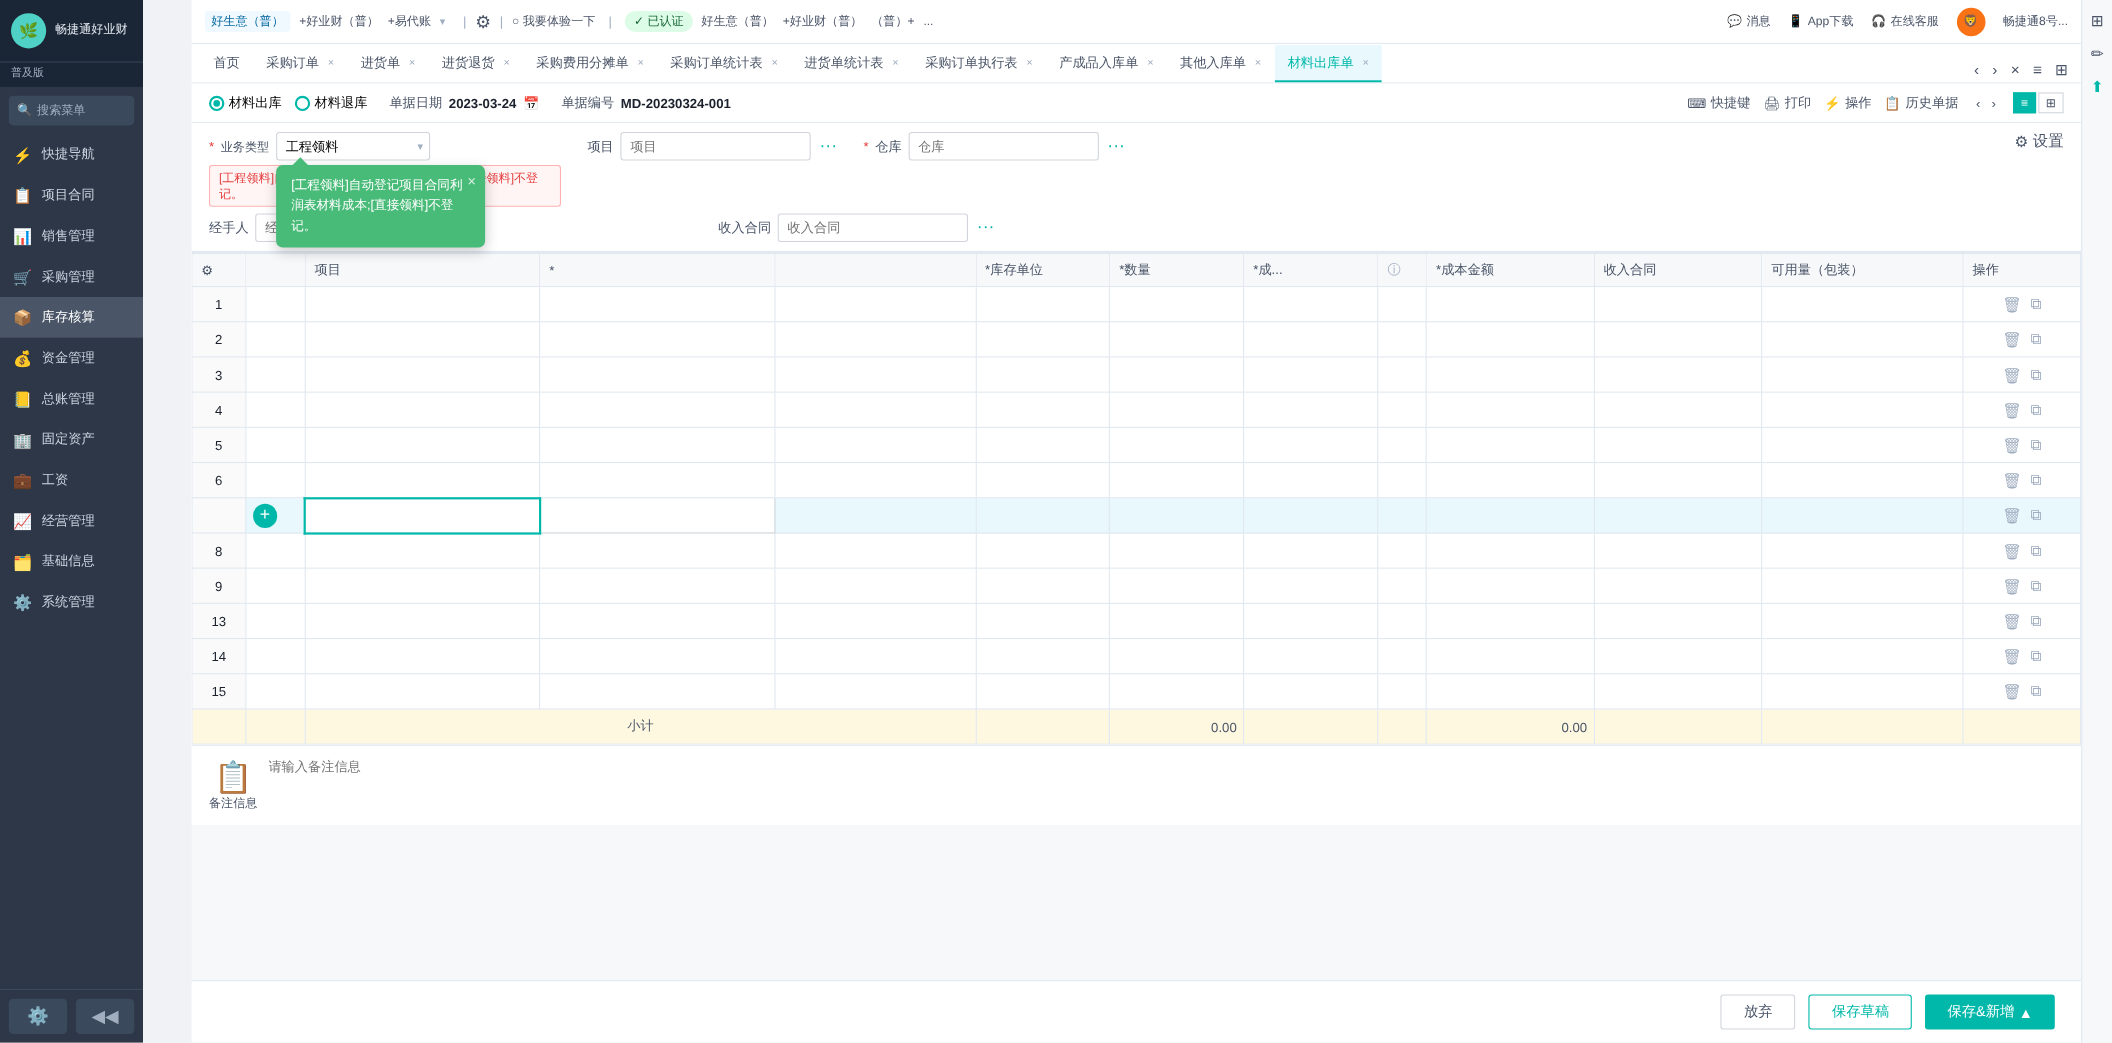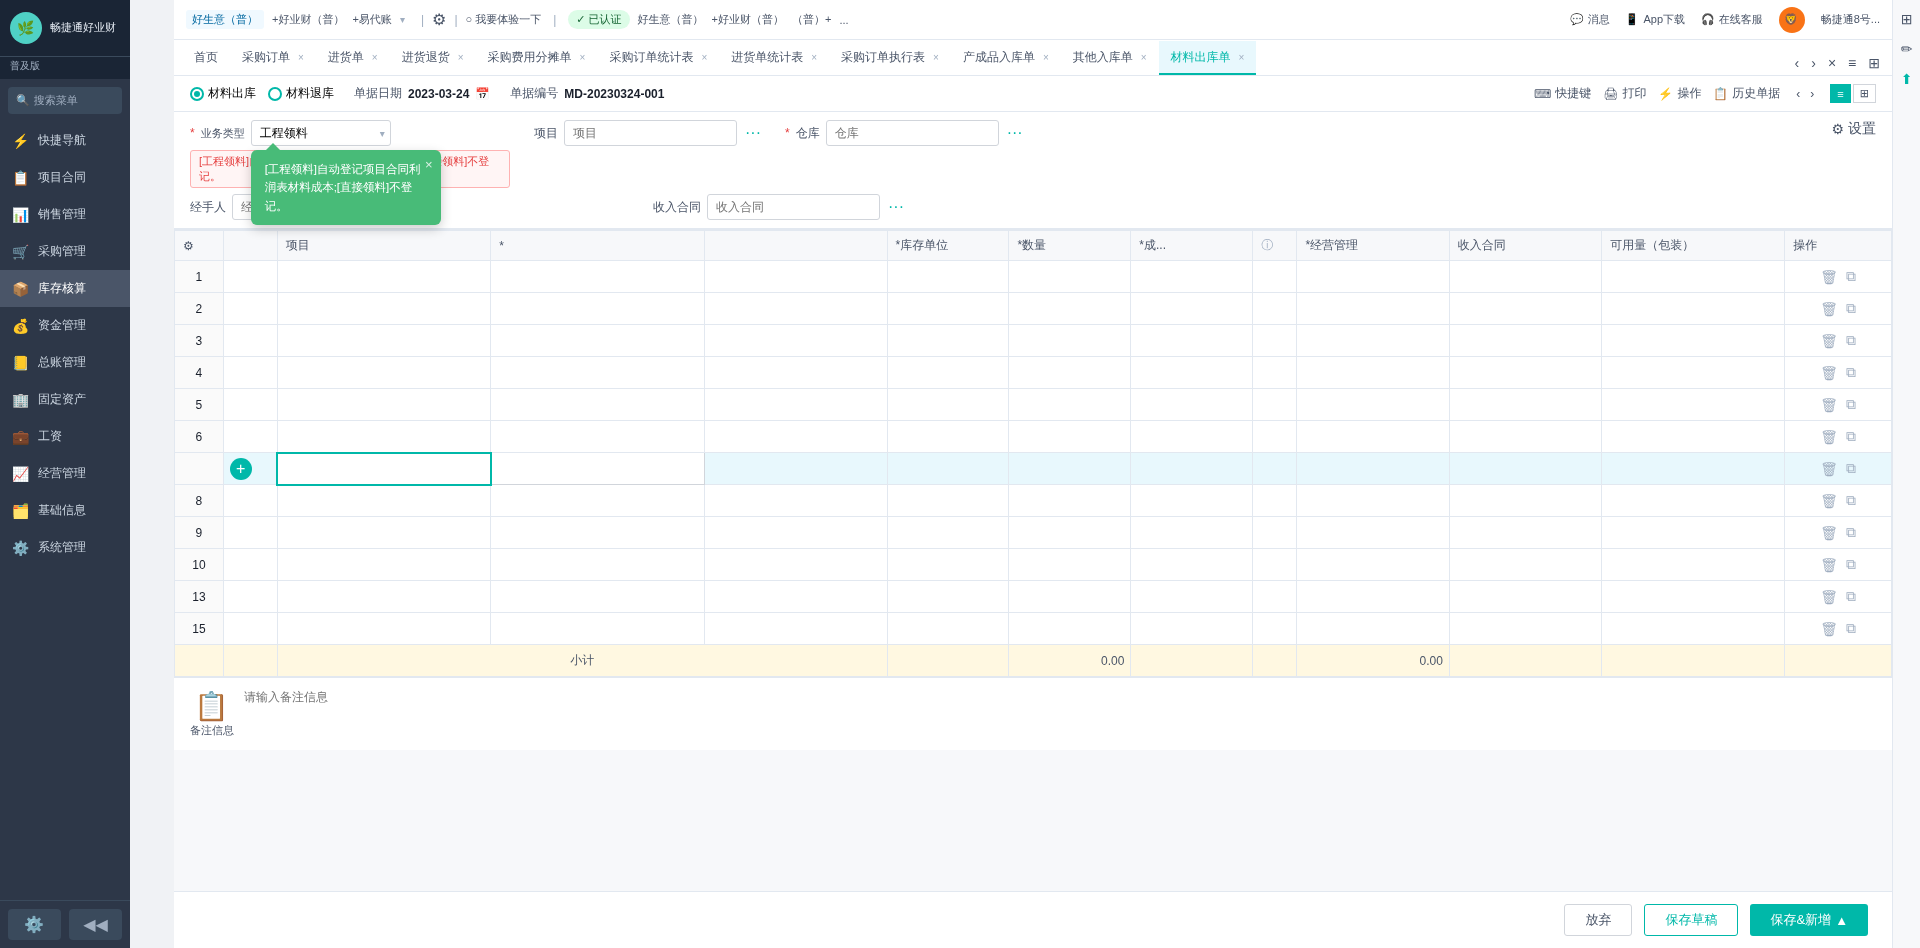--- a/index.html
+++ b/index.html
@@ -408,21 +408,21 @@
                 <th class="col-no"></th>
                 <th class="col-project">项目</th>
                 <th class="col-material">*</th>
                 <th class="col-spec"></th>
                 <th class="col-unit">*库存单位</th>
                 <th class="col-qty">*数量</th>
                 <th class="col-cost">*成...</th>
                 <th style="width:24px;">
                   <span class="info-icon">ⓘ</span>
                 </th>
-                <th class="col-cost-amt">*经营管理</th>
+                <th class="col-cost-amt">*成本金额</th>
                 <th class="col-income">收入合同</th>
                 <th class="col-avail">可用量（包装）</th>
                 <th class="col-action">操作</th>
               </tr>
             </thead>
             <tbody>
 
               <tr>
                 <td class="row-num">1</td>
                 <td></td>
@@ -606,41 +606,41 @@
                 <td></td>
                 <td></td>
                 <td>
                   <div class="action-cell">
                     <button class="action-btn">🗑</button>
                     <button class="action-btn">⧉</button>
                   </div>
                 </td>
               </tr>
               <tr>
-                <td class="row-num">10</td>
-                <td></td>
-                <td></td>
-                <td></td>
-                <td></td>
-                <td></td>
-                <td></td>
-                <td></td>
-                <td></td>
-                <td></td>
-                <td></td>
-                <td></td>
-                <td>
-                  <div class="action-cell">
-                    <button class="action-btn">🗑</button>
-                    <button class="action-btn">⧉</button>
-                  </div>
-                </td>
-              </tr>
-              <tr>
                 <td class="row-num">13</td>
+                <td></td>
+                <td></td>
+                <td></td>
+                <td></td>
+                <td></td>
+                <td></td>
+                <td></td>
+                <td></td>
+                <td></td>
+                <td></td>
+                <td></td>
+                <td>
+                  <div class="action-cell">
+                    <button class="action-btn">🗑</button>
+                    <button class="action-btn">⧉</button>
+                  </div>
+                </td>
+              </tr>
+              <tr>
+                <td class="row-num">14</td>
                 <td></td>
                 <td></td>
                 <td></td>
                 <td></td>
                 <td></td>
                 <td></td>
                 <td></td>
                 <td></td>
                 <td></td>
                 <td></td>

